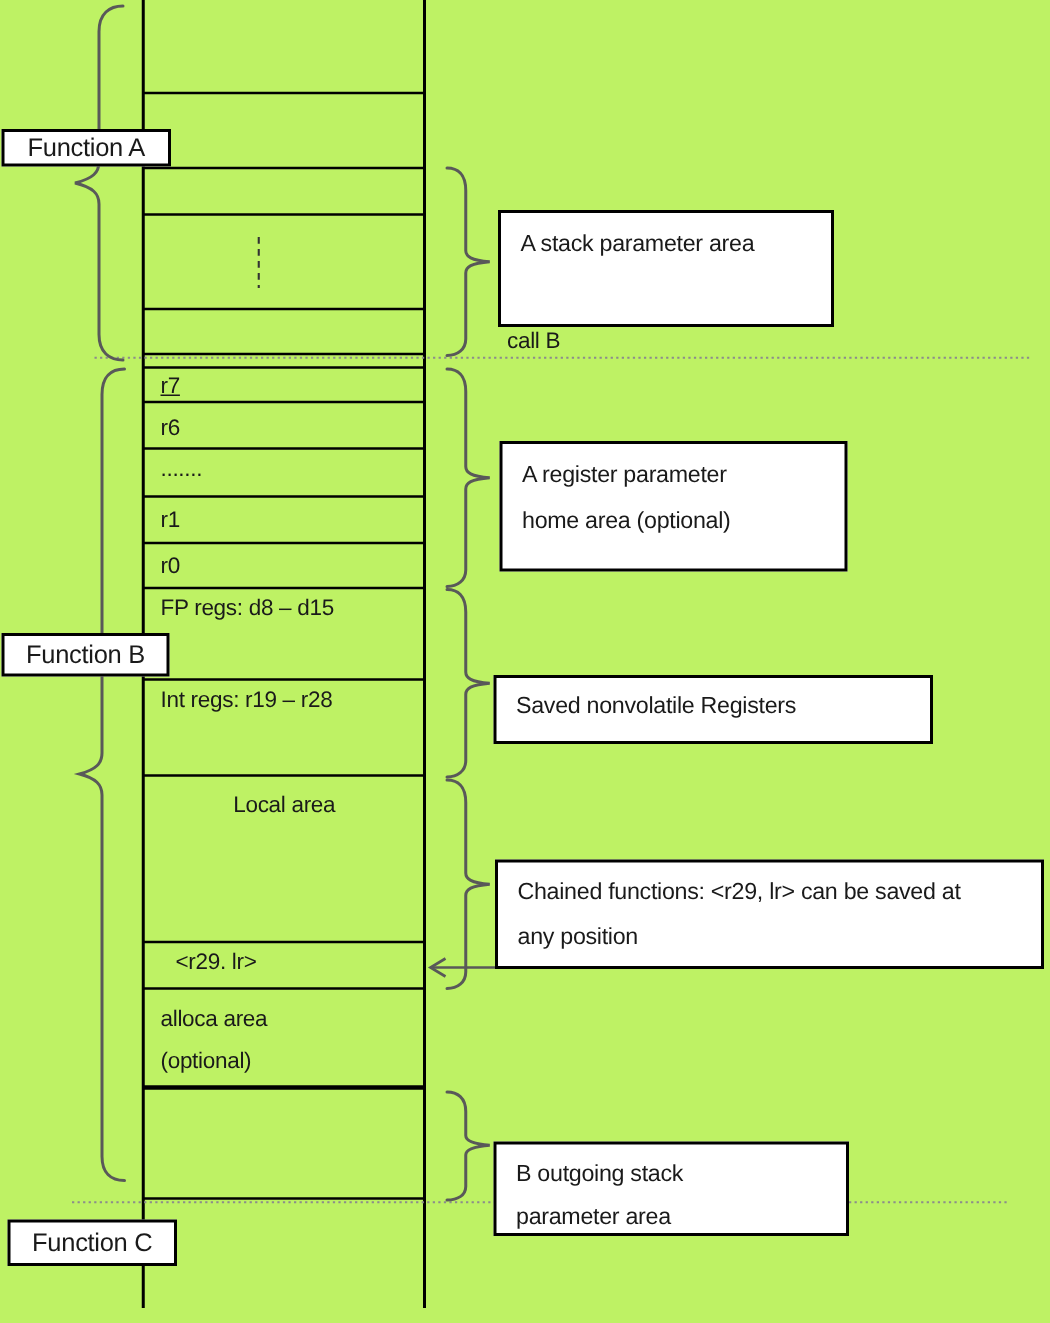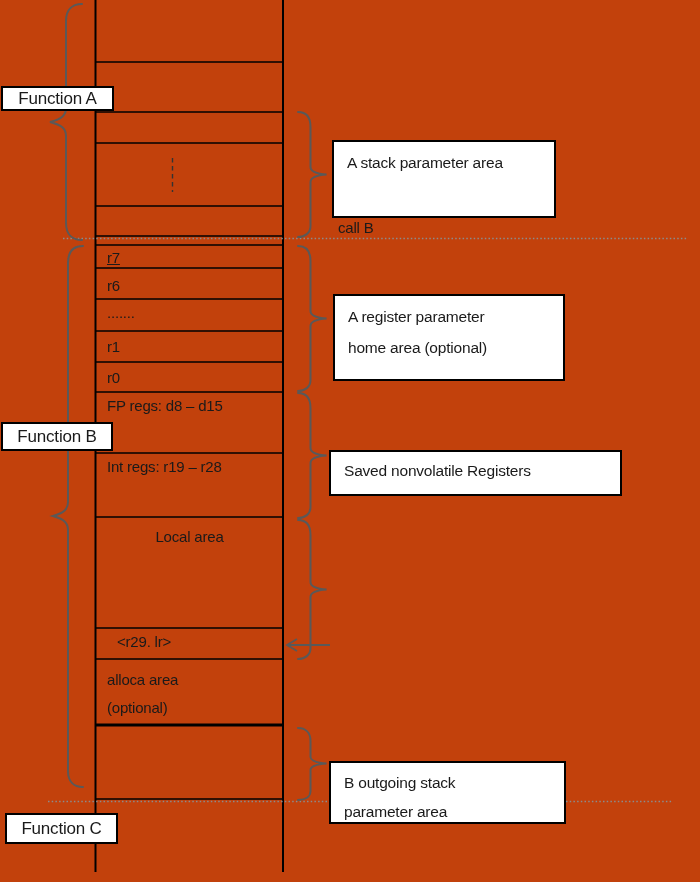--- a/index.html
+++ b/index.html
@@ -1,16 +1,16 @@
 <!DOCTYPE html>
 <html><head>
 <meta charset="utf-8">
 <style>
   html,body{margin:0;padding:0;background:#ffffff;}
-  .stage{position:relative;width:700px;height:882px;background:#c2410c;overflow:hidden;
+  .stage{position:relative;width:700px;height:882px;background:#bef264;overflow:hidden;
          font-family:"Liberation Sans",sans-serif;color:#1a1a1a;}
   .stage svg{position:absolute;left:0;top:0;}
   .txt{position:absolute;font-size:15px;line-height:19px;letter-spacing:-0.2px;white-space:pre-line;}
   .fn{position:absolute;box-sizing:border-box;border:2px solid #000;background:#fff;
       display:flex;align-items:center;justify-content:center;
       font-size:17px;letter-spacing:-0.2px;z-index:3;}
   .ann{position:absolute;box-sizing:border-box;border:2px solid #000;background:#fff;
        font-size:15.5px;letter-spacing:-0.2px;white-space:pre-line;z-index:2;margin-top:28px;}
   .center{text-align:center;}
 </style>
@@ -90,16 +90,18 @@
   <div class="txt" style="left:117px;top:632px;">&lt;r29. lr&gt;</div>
   <div class="txt" style="left:107px;top:666px;line-height:28px;">alloca area
 (optional)</div>
 
   <div class="txt" style="left:338px;top:218px;">call B</div>
 
   <div class="ann" style="left:332px;top:112px;width:224px;height:78px;padding:9px 8px 0 13px;line-height:24px;">A stack parameter area</div>
   <div class="ann" style="left:333px;top:266px;width:232px;height:87px;padding:5px 8px 0 13px;line-height:31px;">A register parameter
 home area (optional)</div>
   <div class="ann" style="left:329px;top:422px;width:293px;height:46px;padding:7px 8px 0 13px;line-height:24px;">Saved nonvolatile Registers</div>
+  <div class="ann" style="left:330px;top:545px;width:366px;height:73px;padding:5px 8px 0 13px;line-height:30px;">Chained functions: &lt;r29, lr&gt; can be saved at
+any position</div>
   <div class="ann" style="left:329px;top:733px;width:237px;height:63px;padding:5px 8px 0 13px;line-height:29px;">B outgoing stack
 parameter area</div>
 
 </div>
 
 </body></html>

